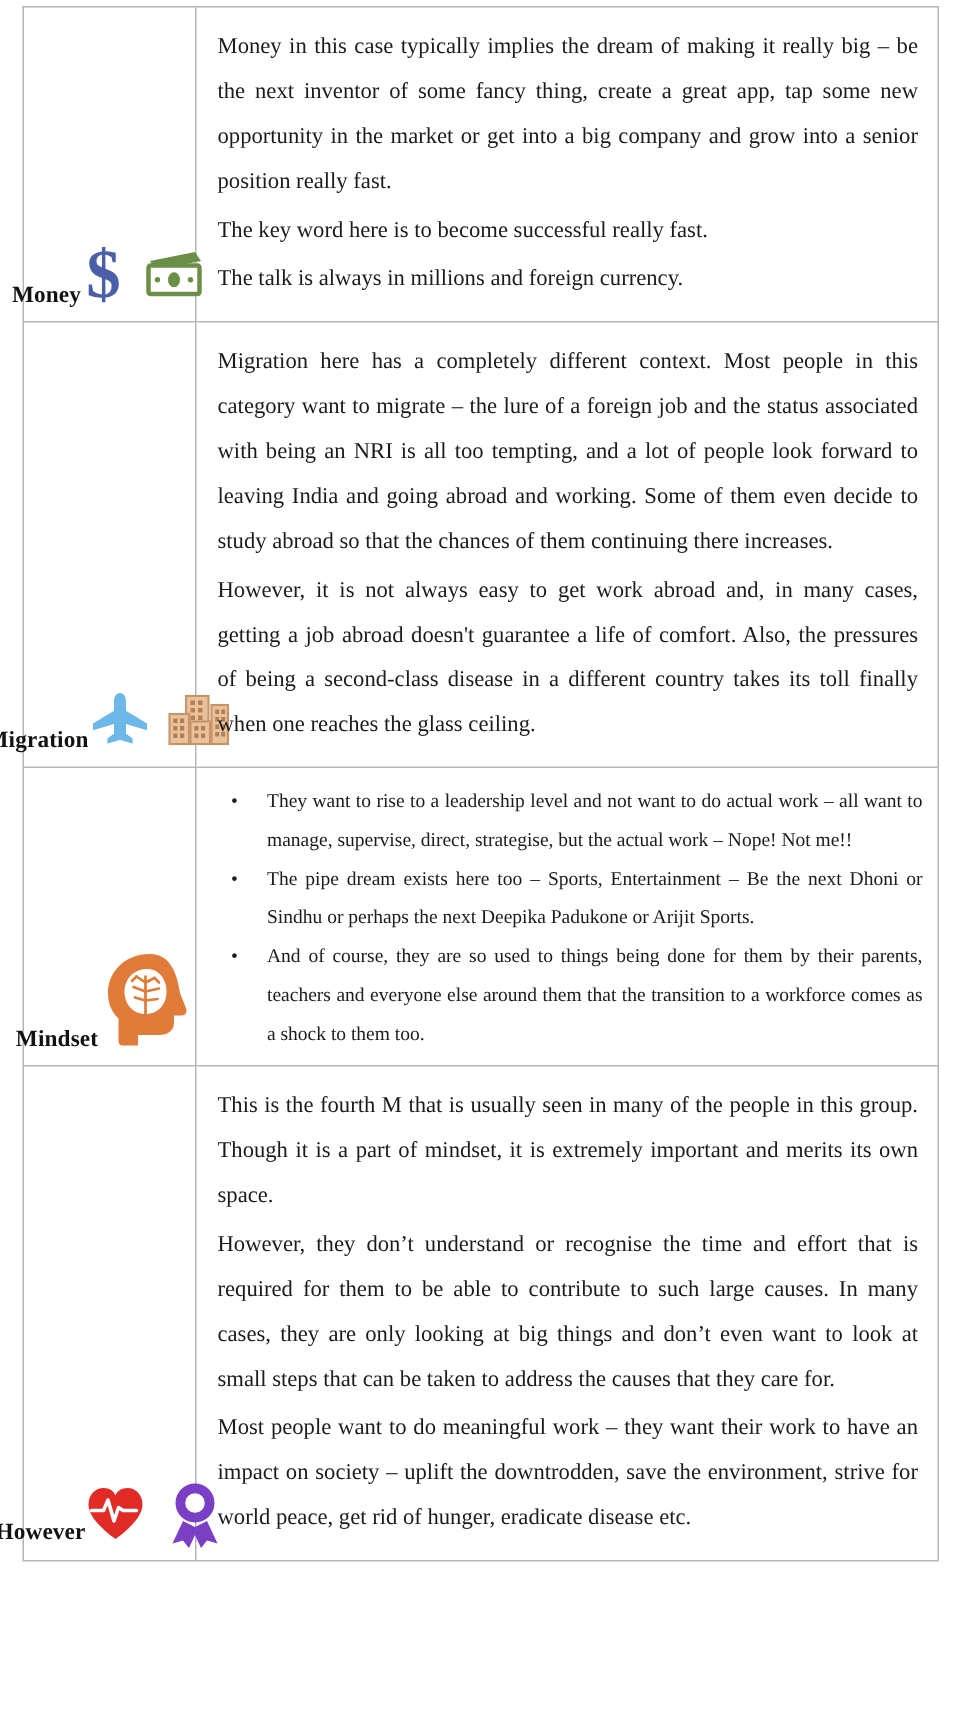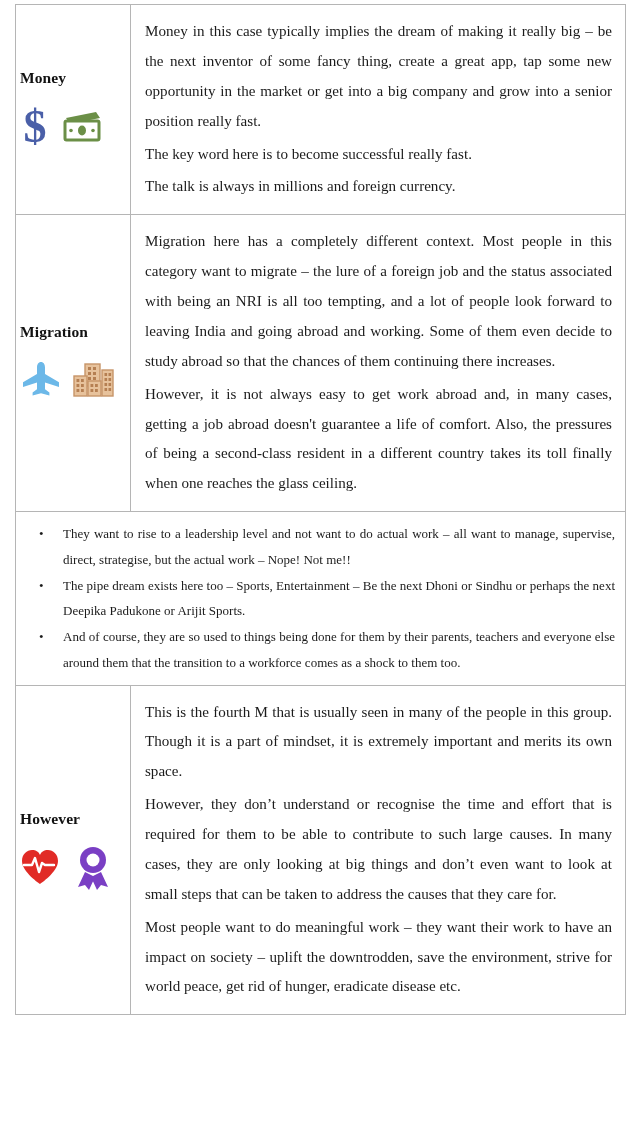--- a/index.html
+++ b/index.html
@@ -38,22 +38,21 @@
     align-items: stretch;
     border-bottom: 1px solid #b5b5b5;
     width: 100%;
   }
 
   .cell-label {
     width: 115px;
     min-width: 115px;
     border-right: 1px solid #b5b5b5;
     display: flex;
-    flex-direction: column;
-    align-items: flex-start;
+    align-items: flex-end;
     justify-content: center;
     padding: 8px 4px;
   }
 
   .label-text {
     font-weight: bold;
     font-size: 15.5px;
     letter-spacing: .1px;
     text-align: center;
     color: #121212;
@@ -186,25 +185,47 @@
                   <rect x="23" y="24" width="2.8" height="3"></rect>
                 <rect x="18.5" y="29" width="2.8" height="3"></rect>
                   <rect x="23" y="29" width="2.8" height="3"></rect>
               </g>
             </svg>
           </span>
         </div>
       </div>
       <div class="cell-body">
         <p class="para">Migration here has a completely different context. Most people in this category want to migrate – the lure of a foreign job and the status associated with being an NRI is all too tempting, and a lot of people look forward to leaving India and going abroad and working. Some of them even decide to study abroad so that the chances of them continuing there increases.</p>
-        <p class="para">However, it is not always easy to get work abroad and, in many cases, getting a job abroad doesn't guarantee a life of comfort. Also, the pressures of being a second-class resident in a different country takes its toll finally when one reaches the glass ceiling.</p>
-      </div>
-    </div>
-
-    <div class="row">
+        <p class="para">However, it is not always easy to get work abroad and, in many cases, getting a job abroad doesn't guarantee a life of comfort. Also, the pressures of being a second-class disease in a different country takes its toll finally when one reaches the glass ceiling.</p>
+      </div>
+    </div>
+
+    <div class="row">
+      <div class="cell-label">
+        <div class="label-text">Mindset</div>
+        <div class="icon-row" style="height:70px;">
+          <span>
+            <svg class="ic" width="70" height="70" viewBox="0 0 70 70" aria-hidden="true">
+              <path d="M35 4 C18 4 7 16 7 30 c0 8 3 13 7 17 l0 15 c0 2 1 3 3 3 l10 0 l0 -7 l14 0 c6 0 10 -3 10 -8 l0 -5 l5 0 c3 0 4 -2 3 -5 l-4 -10 C53 16 48 4 35 4 z" fill="#e07b39"></path>
+              <path d="M33 14 c-9 0 -15 7 -15 15 c0 9 6 15 14 15 c8 0 14 -6 14 -15 c0 -8 -5 -15 -13 -15 z" fill="#ffffff"></path>
+              <g stroke="#e07b39" stroke-width="1.8" fill="none" stroke-linecap="round">
+                <path d="M32 19 L32 44"></path>
+                <path d="M32 23 L26 19"></path>
+                <path d="M32 23 L38 20"></path>
+                <path d="M32 29 L24 26"></path>
+                <path d="M32 29 L41 27"></path>
+                <path d="M32 35 L25 33"></path>
+                <path d="M32 35 L40 34"></path>
+                <path d="M26 19 L23 22"></path>
+                <path d="M38 20 L41 23"></path>
+              </g>
+            </svg>
+          </span>
+        </div>
+      </div>
       <div class="cell-body">
         <ul class="bullets">
           <li class="bullet">They want to rise to a leadership level and not want to do actual work – all want to manage, supervise, direct, strategise, but the actual work – Nope! Not me!!</li>
           <li class="bullet">The pipe dream exists here too – Sports, Entertainment – Be the next Dhoni or Sindhu or perhaps the next Deepika Padukone or Arijit Sports.</li>
           <li class="bullet">And of course, they are so used to things being done for them by their parents, teachers and everyone else around them that the transition to a workforce comes as a shock to them too.</li>
         </ul>
       </div>
     </div>
 
     <div class="row">

